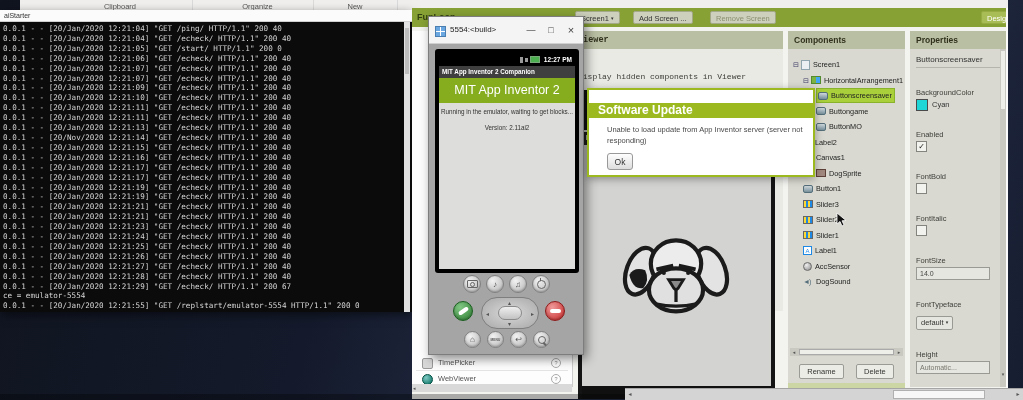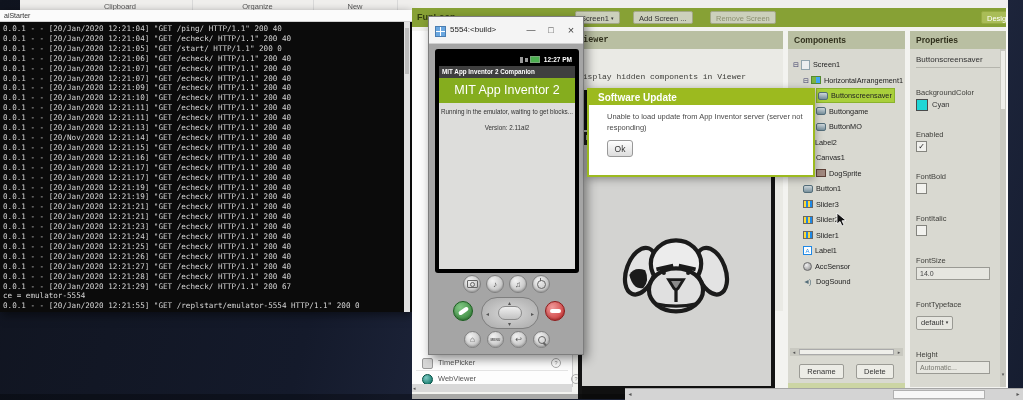--- a/index.html
+++ b/index.html
@@ -110,21 +110,21 @@
   .palscroll .sarr{position:absolute;left:1px;top:0;font-size:5px;line-height:8px;color:#555;}
 
   .mainscroll{left:625px;top:388px;width:398px;height:11px;background:#d4d4d4;border-top:1px solid #a5a5a5;}
   .mainscroll .sarr{position:absolute;top:0;width:10px;height:11px;font-size:6px;line-height:11px;text-align:center;color:#555;}
   .mainscroll .thumb{position:absolute;left:268px;top:1px;width:92px;height:9px;background:#f7f7f7;border:1px solid #b0b0b0;box-sizing:border-box;}
   .darkstrip{left:0;top:394px;width:625px;height:6px;background:rgba(0,0,0,.3);}
 
   
   .dialog{position:absolute;left:175px;top:80px;width:228px;height:89px;background:#fff;border:2px solid #9cba1f;
     box-shadow:0 2px 8px rgba(0,0,0,.35);z-index:5;box-sizing:border-box;}
-  .dlg-h{height:15px;background:#9cba1f;color:#fff;font-weight:bold;font-size:10px;line-height:15px;padding-left:9px;}
+  .dlg-h{height:15px;background:#9cba1f;color:#fff;font-weight:bold;font-size:12px;line-height:15px;padding-left:9px;margin-top:13px;}
   .dlg-msg{margin:7px 14px 0 18px;font-size:7.5px;color:#4a4a4a;line-height:10.5px;width:196px;}
   .dlg-ok{margin:7px 0 0 18px;width:26px;height:17px;background:linear-gradient(#fefefe,#dddddd);border:1px solid #999;
     border-radius:3px;font-size:8.5px;color:#333;text-align:center;line-height:16px;box-sizing:border-box;}
 
   
   .emu{left:416px;top:16px;width:156px;height:339px;background:#a5a5a5;border:1px solid #7d7d7d;
     box-shadow:3px 4px 10px rgba(0,0,0,.45);box-sizing:border-box;margin-left:12px;}
   .emu-title{position:absolute;left:0;top:0;right:0;height:26px;background:#f4f4f4;border-bottom:1px solid #d0d0d0;}
   .emu-ico{position:absolute;left:6px;top:9px;width:9px;height:9px;background:
     linear-gradient(#fff,#fff) 50% 0/1px 100% no-repeat,
@@ -229,21 +229,21 @@
       <span class="gbtn designer" style="left:569px;width:38px;">Designer</span>
     </div>
 
     <div class="palette">
       <div class="palrow" style="top:325px;">
         <span class="palicon1"></span>
         <span class="plab">TimePicker</span>
         <span class="help">?</span>
       </div>
       <div class="paldiv" style="top:339px;"></div>
-      <div class="palrow" style="top:341px;padding-left:20px;">
+      <div class="palrow" style="top:341px;">
         <span class="palicon2"></span>
         <span class="plab">WebViewer</span>
         <span class="help">?</span>
       </div>
       <div class="palscroll">
         <span class="sarr">◂</span>
       </div>
     </div>
 
     <div class="viewer">

